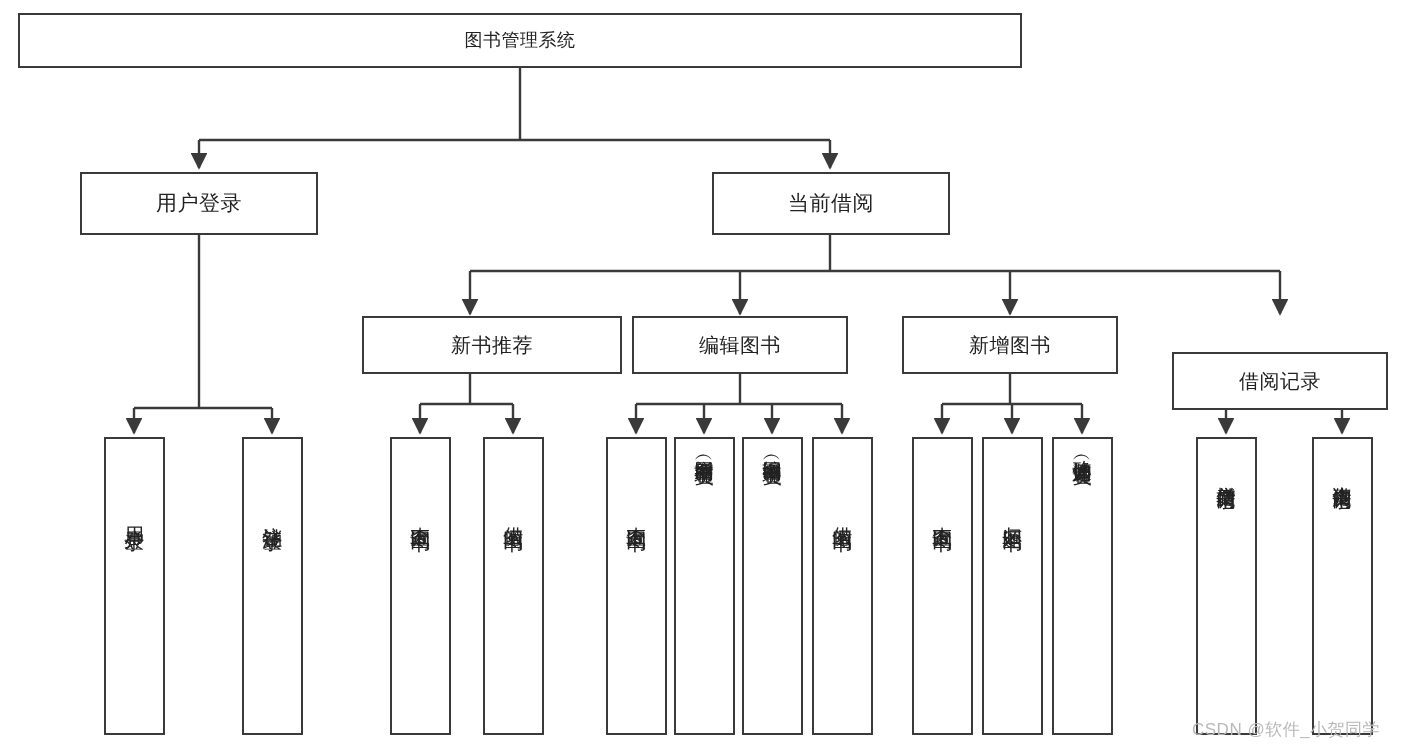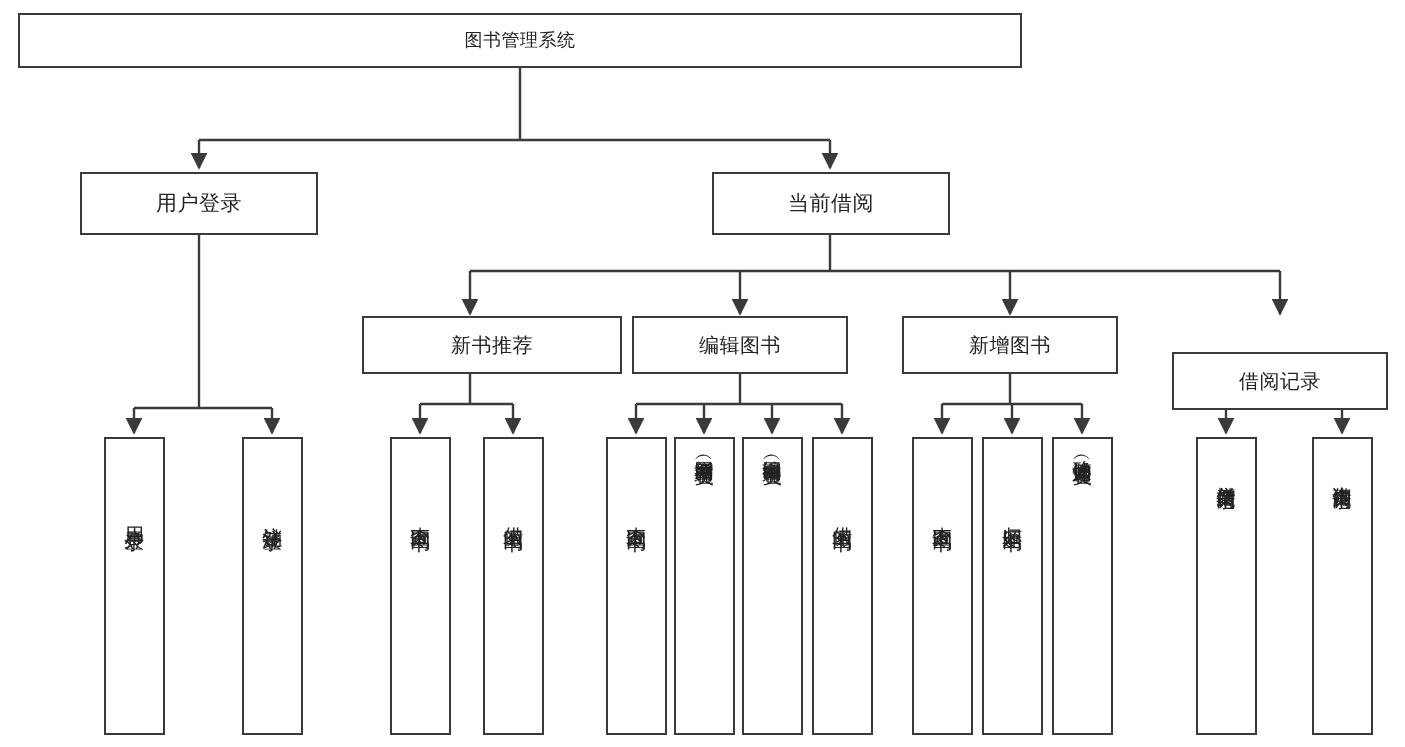--- a/index.html
+++ b/index.html
@@ -185,14 +185,15 @@
     <span class="node-label">确认归还（管理员）</span>
   </div>
 
   <div class="node leaf tall-text" style="left:1196px;top:437px;width:61px;height:298px;padding-top:32px;">
     <span class="node-label">新增借阅记录</span>
   </div>
   <div class="node leaf tall-text" style="left:1312px;top:437px;width:61px;height:298px;padding-top:32px;">
     <span class="node-label">查询借阅记录</span>
   </div>
 
+  <div class="watermark" style="left:1192px;top:718px;">CSDN @软件_小贺同学</div>
 
 </div>
 
 </body></html>

